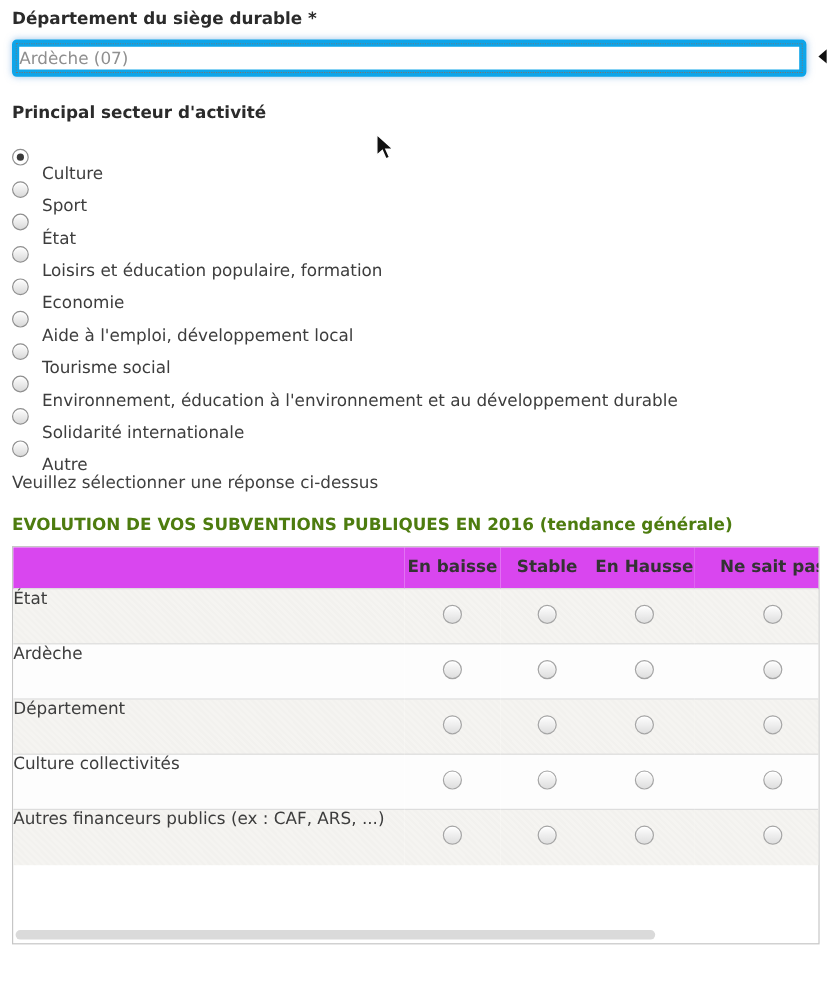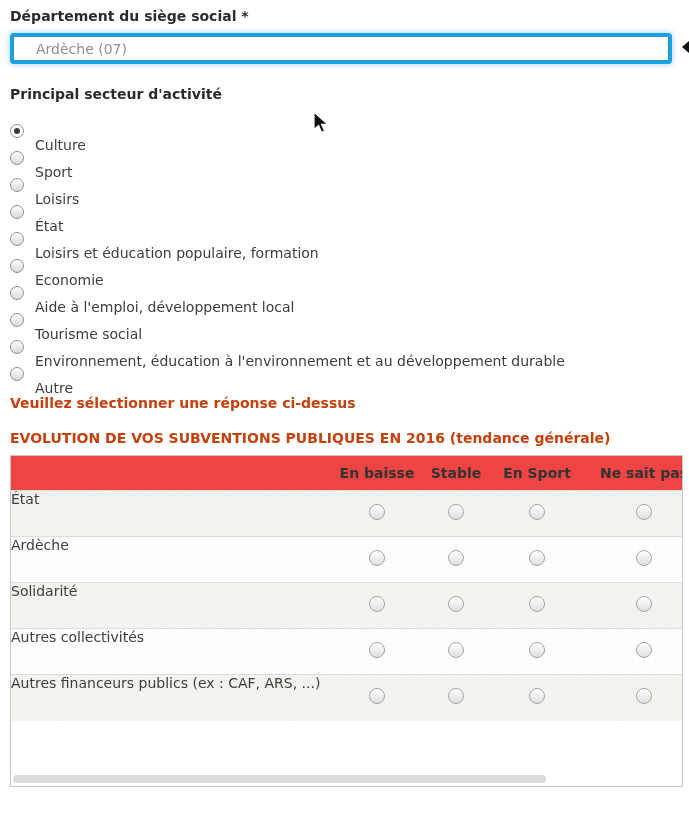--- a/index.html
+++ b/index.html
@@ -5,22 +5,22 @@
   html,body{margin:0;padding:0;background:#fff;}
   body{
     width:689px;height:839px;overflow:hidden;position:relative;
     font-family:"DejaVu Sans","Liberation Sans",sans-serif;
     font-size:14px;color:#333;box-sizing:border-box;
     padding:6px 0 0 10px;
   }
   .q-label{font-weight:bold;color:#2b2b2b;margin:2px 0 0 0;line-height:17px;}
   .dept-input{
     display:block;box-sizing:border-box;margin-top:8px;
-    width:662px;height:31px;padding:0 22px;
-    border:4px solid #0ea5e9;border-radius:4px;
+    width:662px;height:31px;padding:0 0;
+    border:6px solid #0ea5e9;border-radius:4px;
     box-shadow:0 0 6px rgba(90,155,215,.55);
     outline:1px dotted #777;outline-offset:-4px;
     font-family:"DejaVu Sans","Liberation Sans",sans-serif;
     font-size:14px;color:#8f8f8f;background:#fff;
   }
   .edge-arrow{
     position:absolute;right:0;top:41px;width:0;height:0;
     border-top:6px solid transparent;border-bottom:6px solid transparent;
     border-right:7px solid #101010;
   }
@@ -33,31 +33,31 @@
     background:linear-gradient(#fefefe,#d9d9d9);
     box-shadow:inset 0 1px 1px rgba(255,255,255,.9);
     margin-right:11px;position:relative;
   }
   .radio.checked{background:#fff;}
   .radio.checked::after{
     content:"";position:absolute;left:3px;top:3px;right:3px;bottom:3px;
     background:#3a3a3a;border-radius:50%;
   }
   .opt-text{color:#3d3d3d;margin-top:28px;}
-  .hint{margin-top:8px;color:#c2410c;line-height:17px;font-weight:bold;}
-  .table-title{font-weight:bold;color:#c2410c;margin-top:18px;line-height:17px;}
+  .hint{margin-top:8px;color:#404040;line-height:17px;}
+  .table-title{font-weight:bold;color:#4d7c0f;margin-top:18px;line-height:17px;}
   .table-wrap{
     position:relative;margin-top:8px;width:673px;height:332px;
     border:1px solid #c6c6c6;box-sizing:border-box;overflow:hidden;
     background:#fff;
   }
   table.subv{border-collapse:collapse;table-layout:fixed;width:698px;}
   table.subv th{
     height:34px;font-weight:bold;color:#333;text-align:center;
-    background:#ef4444;padding:0;font-size:14px;white-space:nowrap;
+    background:#d946ef;padding:0;font-size:14px;white-space:nowrap;
   }
   table.subv tbody tr{border-top:1px solid #ddd;}
   table.subv tbody tr.odd{
     background:#f5f4f1;
     background-image:repeating-linear-gradient(45deg,rgba(0,0,0,.012) 0 2px,transparent 2px 4px);
   }
   table.subv tbody tr.even{background:#fdfdfd;}
   table.subv td{height:46px;padding:0;box-sizing:border-box;}
   td.row-label{vertical-align:top;padding:13px 0 0 12px;color:#3d3d3d;}
   td.radio-cell{text-align:center;vertical-align:middle;}
@@ -77,41 +77,37 @@
   .cursor{position:absolute;left:313px;top:111px;pointer-events:none;}
   col.c-label{width:326px;}
   col.c1{width:80px;}
   col.c2{width:78px;}
   col.c3{width:84px;}
   col.c4{width:130px;}
 </style>
 </head>
 <body>
 
-<div class="q-label">Département du siège social *</div>
+<div class="q-label">Département du siège durable *</div>
 <input class="dept-input" type="text" readonly="" value="Ardèche (07)" style="">
 <div class="edge-arrow"></div>
 
 <div class="q-label sector-label">Principal secteur d'activité</div>
 
 <ul class="opt-list">
   <li>
     <span class="radio checked"></span>
     <span class="opt-text">Culture</span>
     </li>
   <li>
     <span class="radio"></span>
     <span class="opt-text">Sport</span>
     </li>
   <li>
     <span class="radio"></span>
-    <span class="opt-text">Loisirs</span>
-    </li>
-  <li>
-    <span class="radio"></span>
     <span class="opt-text">État</span>
     </li>
   <li>
     <span class="radio"></span>
     <span class="opt-text">Loisirs et éducation populaire, formation</span>
     </li>
   <li>
     <span class="radio"></span>
     <span class="opt-text">Economie</span>
     </li>
@@ -119,20 +115,24 @@
     <span class="radio"></span>
     <span class="opt-text">Aide à l'emploi, développement local</span>
     </li>
   <li>
     <span class="radio"></span>
     <span class="opt-text">Tourisme social</span>
     </li>
   <li>
     <span class="radio"></span>
     <span class="opt-text">Environnement, éducation à l'environnement et au développement durable</span>
+    </li>
+  <li>
+    <span class="radio"></span>
+    <span class="opt-text">Solidarité internationale</span>
     </li>
   <li>
     <span class="radio"></span>
     <span class="opt-text">Autre</span>
     </li>
 </ul>
 
 <div class="hint">Veuillez sélectionner une réponse ci-dessus</div>
 
 <div class="table-title">EVOLUTION DE VOS SUBVENTIONS PUBLIQUES EN 2016 (tendance générale)</div>
@@ -144,48 +144,48 @@
         <col class="c1">
         <col class="c2">
         <col class="c3">
         <col class="c4">
     </colgroup>
     <thead>
       <tr>
         <th></th>
         <th>En baisse</th>
         <th>Stable</th>
-        <th>En Sport</th>
+        <th>En Hausse</th>
         <th>Ne sait pas</th>
       </tr>
     </thead>
     <tbody>
       <tr class="odd">
         <td class="row-label">État</td>
         <td class="radio-cell"><span class="t-radio"></span></td>
         <td class="radio-cell"><span class="t-radio"></span></td>
         <td class="radio-cell"><span class="t-radio"></span></td>
         <td class="radio-cell"><span class="t-radio"></span></td>
       </tr>
       <tr class="even">
         <td class="row-label">Ardèche</td>
         <td class="radio-cell"><span class="t-radio"></span></td>
         <td class="radio-cell"><span class="t-radio"></span></td>
         <td class="radio-cell"><span class="t-radio"></span></td>
         <td class="radio-cell"><span class="t-radio"></span></td>
       </tr>
       <tr class="odd">
-        <td class="row-label">Solidarité</td>
+        <td class="row-label">Département</td>
         <td class="radio-cell"><span class="t-radio"></span></td>
         <td class="radio-cell"><span class="t-radio"></span></td>
         <td class="radio-cell"><span class="t-radio"></span></td>
         <td class="radio-cell"><span class="t-radio"></span></td>
       </tr>
       <tr class="even">
-        <td class="row-label">Autres collectivités</td>
+        <td class="row-label">Culture collectivités</td>
         <td class="radio-cell"><span class="t-radio"></span></td>
         <td class="radio-cell"><span class="t-radio"></span></td>
         <td class="radio-cell"><span class="t-radio"></span></td>
         <td class="radio-cell"><span class="t-radio"></span></td>
       </tr>
       <tr class="odd">
         <td class="row-label">Autres financeurs publics (ex : CAF, ARS, ...)</td>
         <td class="radio-cell"><span class="t-radio"></span></td>
         <td class="radio-cell"><span class="t-radio"></span></td>
         <td class="radio-cell"><span class="t-radio"></span></td>

